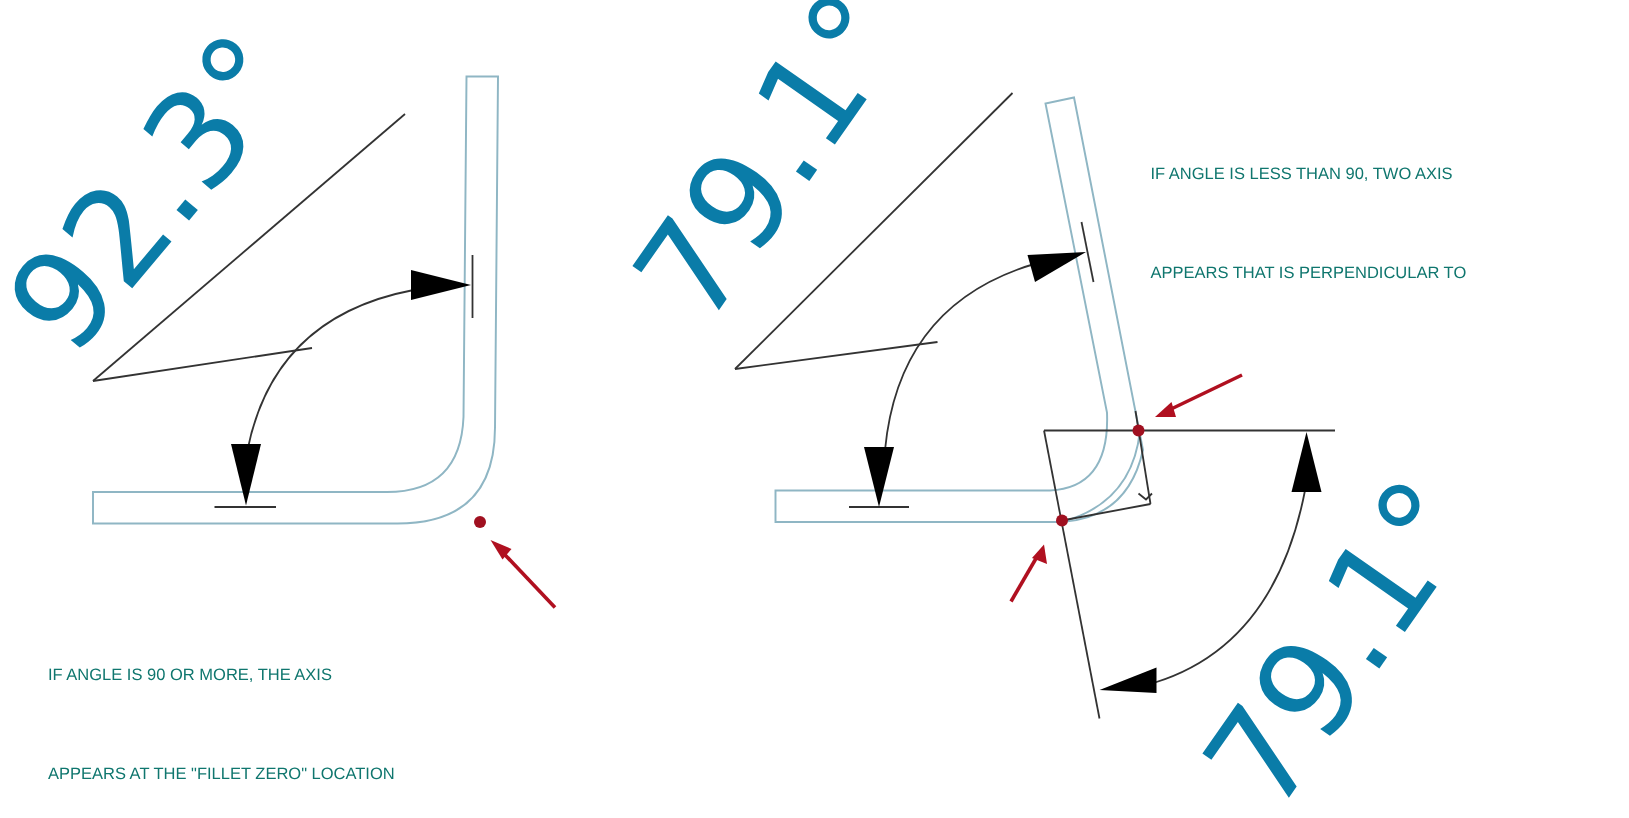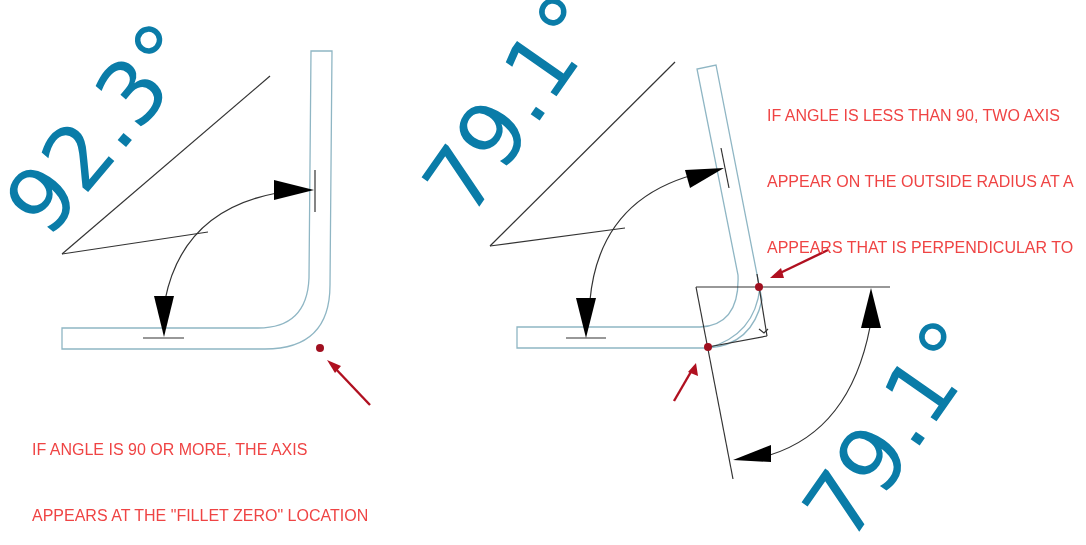--- a/index.html
+++ b/index.html
@@ -1,18 +1,18 @@
 <!DOCTYPE html>
 <html><head>
 <meta charset="utf-8">
 <style>
   html, body { margin: 0; padding: 0; background: #ffffff; }
   #canvas { position: relative; width: 1086px; height: 545px; overflow: hidden; background: #ffffff; }
   svg { position: absolute; left: 0; top: 0; }
-  .note { position: absolute; font-family: "Liberation Sans", sans-serif; font-size: 16px; line-height: 22px; color: #ef4444; white-space: pre; }
+  .note { position: absolute; font-family: "Liberation Sans", sans-serif; font-size: 11px; line-height: 22px; color: #0f766e; white-space: pre; }
   .big { font-family: "DejaVu Sans", sans-serif; fill: #0a7ca8; }
 </style>
 </head>
 <body>
 
 <div id="canvas">
 
   <svg width="1086" height="545" viewBox="0 0 1086 545">
     <defs>
       <marker id="arrow" markerWidth="14" markerHeight="10" refX="13" refY="5" orient="auto" markerUnits="userSpaceOnUse">
@@ -77,16 +77,15 @@
   </svg>
 
   <div class="note" style="left:32px; top:395px;">
     <div>IF ANGLE IS 90 OR MORE, THE AXIS</div>
     <div>APPEARS AT THE "FILLET ZERO" LOCATION</div>
     
   </div>
 
   <div class="note" style="left:767px; top:61px;">
     <div>IF ANGLE IS LESS THAN 90, TWO AXIS</div>
-    <div>APPEAR ON THE OUTSIDE RADIUS AT A</div>
     <div>APPEARS THAT IS PERPENDICULAR TO</div>
   </div>
 </div>
 
 </body></html>

